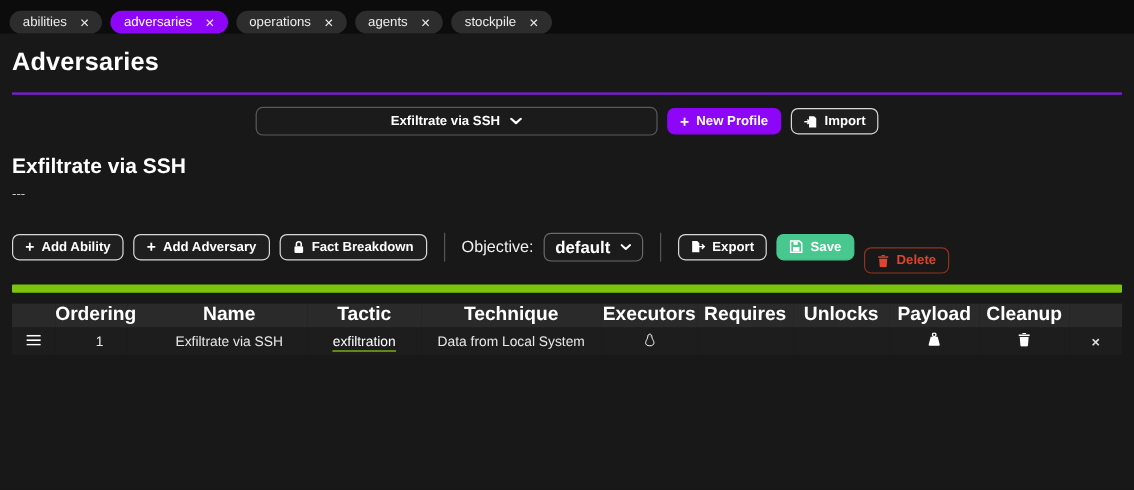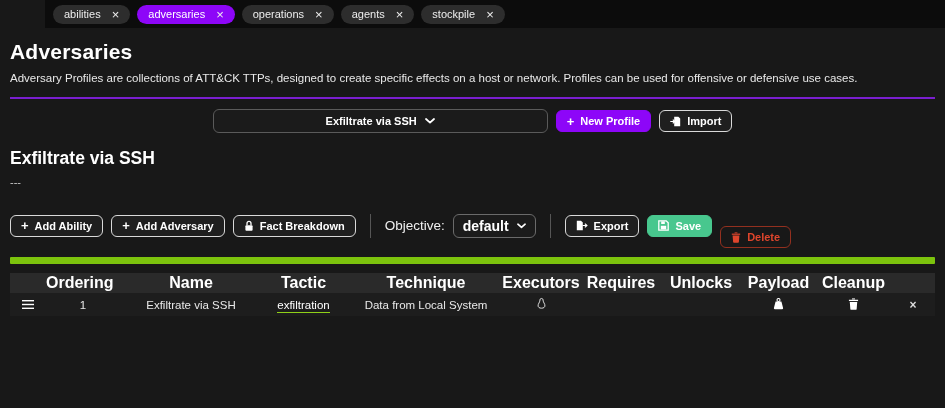--- a/index.html
+++ b/index.html
@@ -6,21 +6,21 @@
   body{
     width:945px;height:408px;
     background:#181818;
     font-family:"Liberation Sans","DejaVu Sans",sans-serif;
     color:#fff;overflow:hidden;
     -webkit-font-smoothing:antialiased;
   }
   
   .tabbar{
     background:#0c0c0c;height:28px;
-    display:flex;align-items:center;gap:7px;padding:0 8px;margin-left:45px;
+    display:flex;align-items:flex-end;gap:7px;padding:0 8px;
   }
   .tab{
     background:#2d2d2d;border-radius:12px;height:19px;
     display:flex;align-items:center;gap:11px;padding:0 11px;
     font-size:11px;color:#ededed;cursor:pointer;white-space:nowrap;
   }
   .tab.active{background:#8d06f8;color:#fff;}
   .tab .x{font-size:13px;line-height:1;color:#eee;cursor:pointer;font-weight:400;}
   
   .content{padding:0 10px;}
@@ -94,21 +94,20 @@
   </div>
   <div class="tab">
     <span>stockpile</span>
     <span class="x">×</span>
   </div>
 </div>
 
 <div class="content">
 
   <h1>Adversaries</h1>
-  <div class="desc">Adversary Profiles are collections of ATT&amp;CK TTPs, designed to create specific effects on a host or network. Profiles can be used for offensive or defensive use cases.</div>
   <hr class="purple-hr">
 
   <div class="profile-row">
     <div class="sel big">
       <span>Exfiltrate via SSH</span>
       <span>
         <svg width="10" height="6" viewBox="0 0 10 6">
             <path d="M1 1l4 3.6L9 1" fill="none" stroke="#fff" stroke-width="1.8" stroke-linecap="round" stroke-linejoin="round"></path>
           </svg>
       </span>

